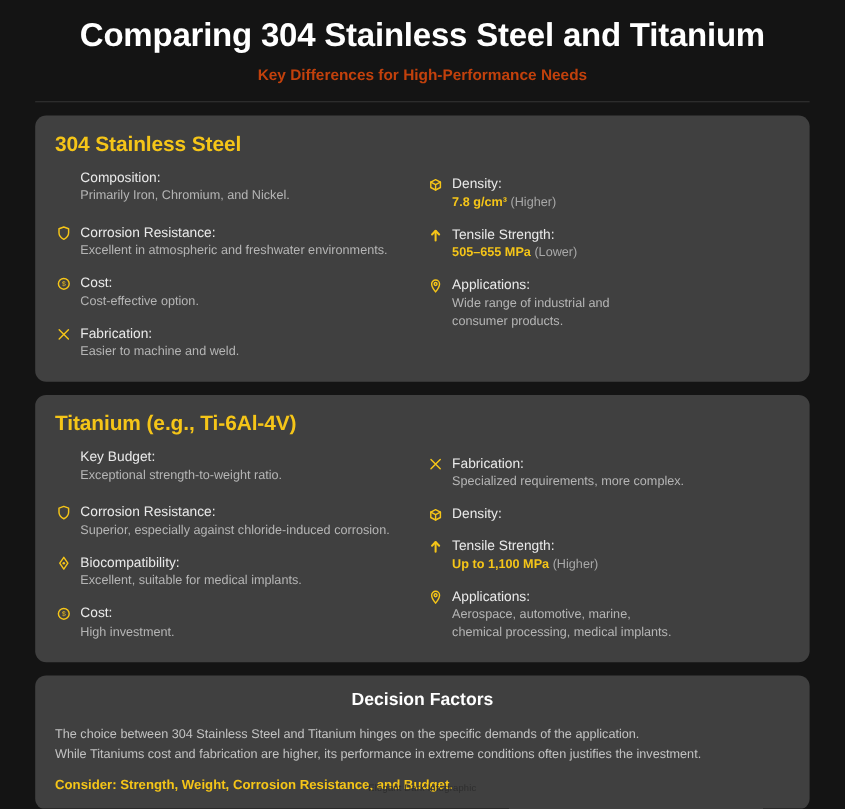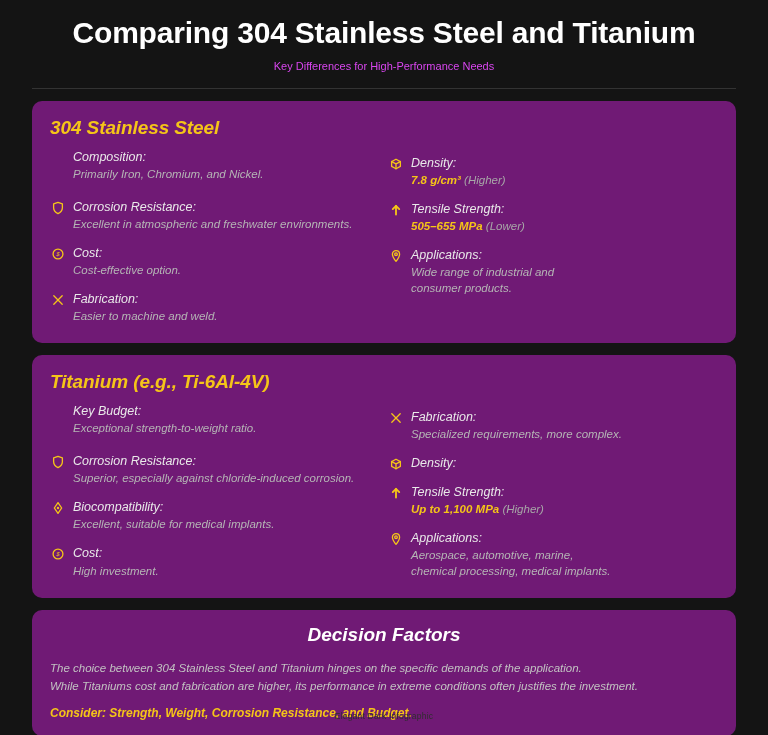--- a/index.html
+++ b/index.html
@@ -18,37 +18,37 @@
   
   .header { padding-top: 14px; text-align: center; }
   .title {
     font-size: 30px;
     font-weight: bold;
     color: #ffffff;
     letter-spacing: -0.2px;
     line-height: 1.25;
   }
   .subtitle {
-    font-size: 11px;
-    color: #d946ef;
+    font-size: 14px;
+    color: #c2410c;
     margin-top: 8px;
+    font-weight: bold;
   }
   .divider {
     height: 1px;
     background: #333333;
     margin: 16px 0 0 0;
   }
 
   
   .card {
-    background: #701a75;
+    background: #404040;
     border-radius: 10px;
     padding: 16px 18px 18px 18px;
     margin-top: 12px;
-    font-style: italic;
   }
   .card-title {
     font-size: 19px;
     font-weight: bold;
     color: #f5c518;
     margin-bottom: 10px;
     letter-spacing: -0.1px;
   }
 
   .cols { display: flex; gap: 8px; }
@@ -89,21 +89,21 @@
     margin-top: 2px;
     line-height: 1.38;
   }
   .val .num { color: #f5c518; font-weight: bold; }
   .val .note { color: #a8a8a8; margin-top: 43px; }
 
   
   .decision { padding: 14px 18px 16px 18px; margin-top: 12px; }
   .decision-title {
     text-align: center;
-    font-size: 19px;
+    font-size: 16px;
     font-weight: bold;
     color: #ffffff;
     margin-bottom: 14px;
   }
   .decision-line {
     font-size: 11.5px;
     color: #c2c2c2;
     line-height: 1.55;
   }
   .decision-consider {

